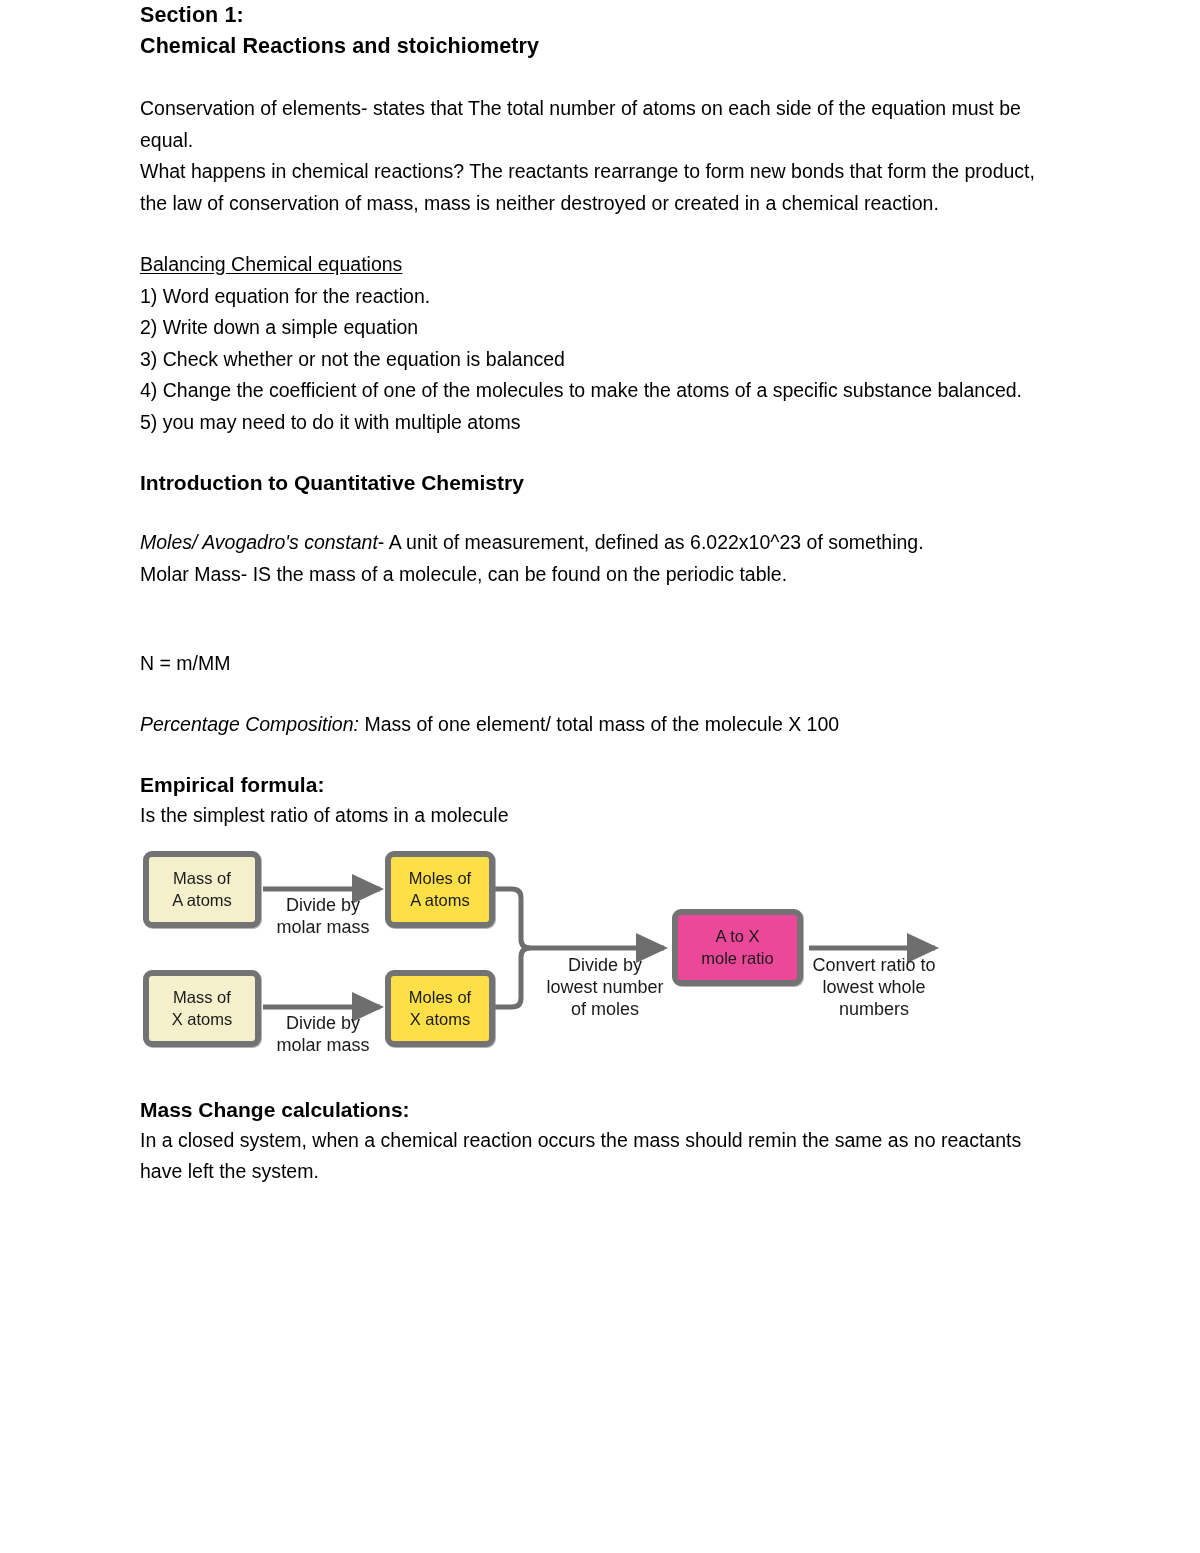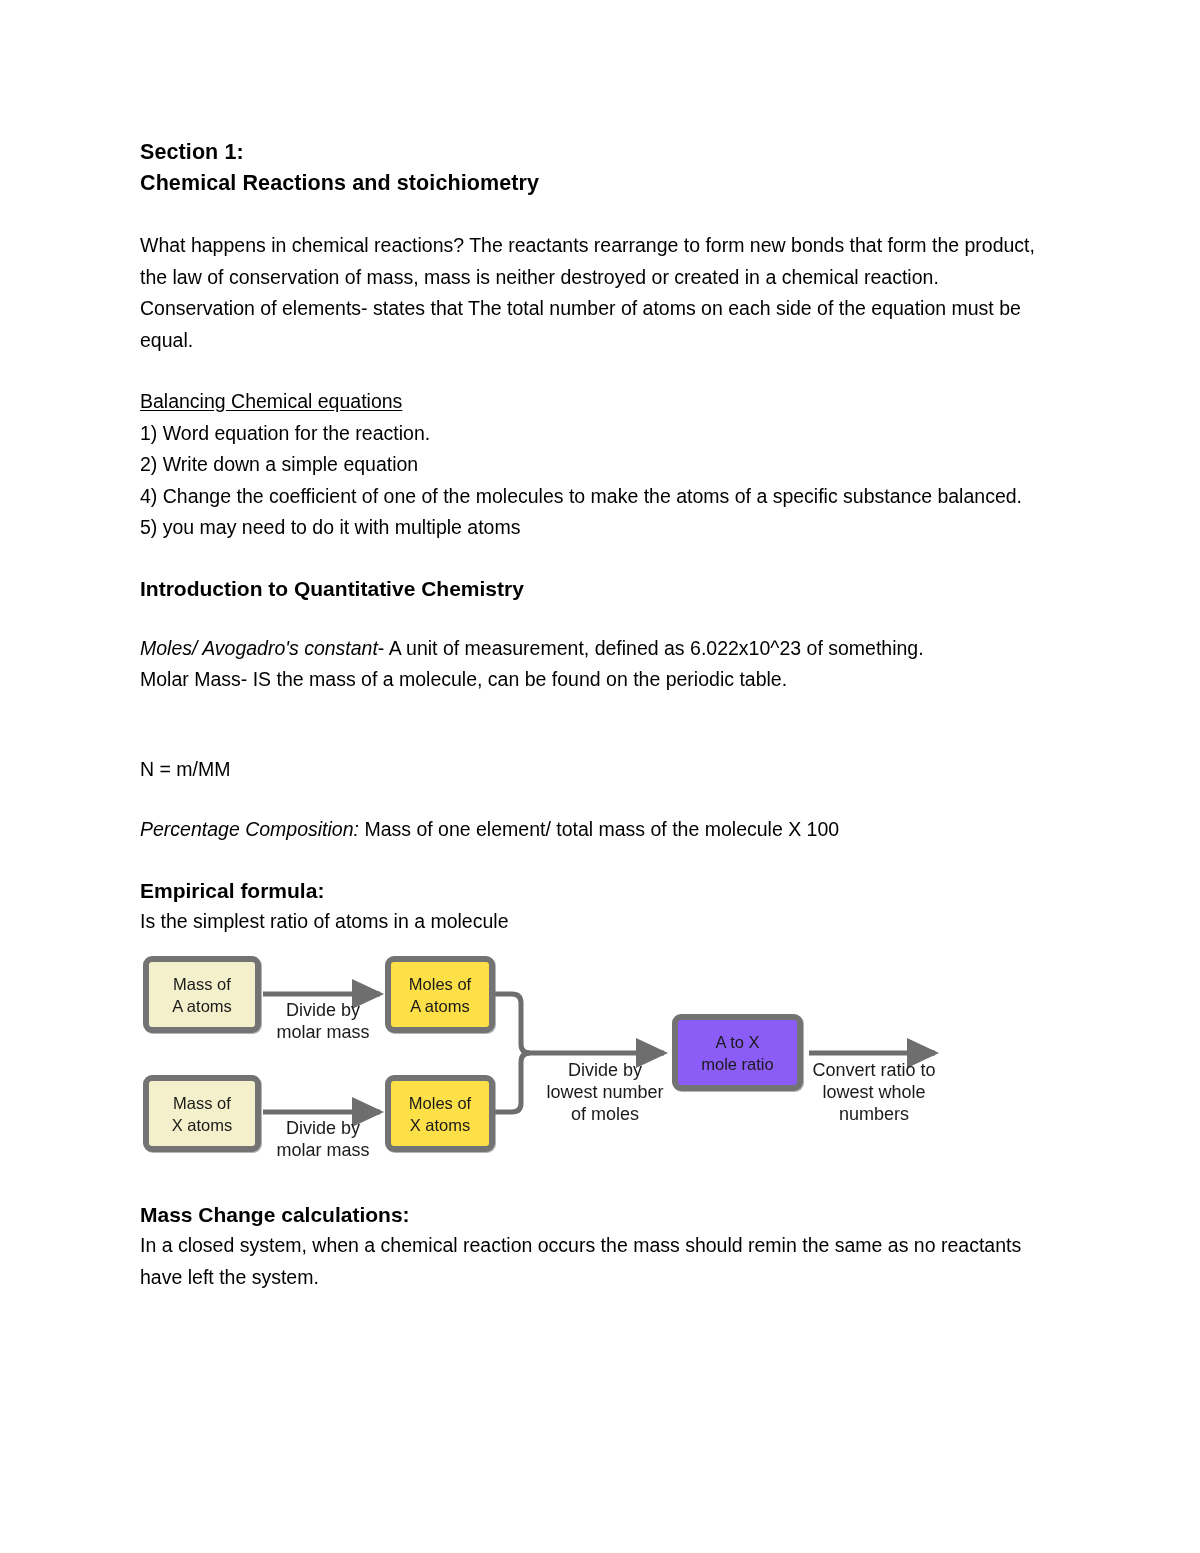--- a/index.html
+++ b/index.html
@@ -21,21 +21,20 @@
     top: 0;
     width: 912px;
   }
   .h1 {
     font-size: 21.5px;
     font-weight: bold;
     line-height: 31px;
     letter-spacing: 0.1px;
   }
   .title-block {
-    padding-top: 137px;
   }
   .body-text {
     font-size: 19.5px;
     line-height: 31.5px;
     font-weight: normal;
   }
   .gap-lg { height: 31px; }
   .gap-md { height: 30px; }
   .gap-sm { height: 29px; }
   .h2 {
@@ -67,21 +66,21 @@
     align-items: center;
     justify-content: center;
     text-align: center;
     font-size: 16.5px;
     line-height: 22px;
     color: #1a1a1a;
     box-shadow: 1px 1px 0 rgba(120,120,120,0.55);
   }
   .node.yellow { background: #f4f0cb; }
   .node.pink   { background: #fde047; }
-  .node.grey   { background: #8b5cf6; }
+  .node.grey   { background: #ec4899; }
 
   .edge-label {
     position: absolute;
     font-size: 18px;
     line-height: 22px;
     text-align: center;
     color: #1a1a1a;
   }
   .flow svg {
     position: absolute;
@@ -95,28 +94,29 @@
 
 <div class="page">
 
   <div class="title-block">
     <div class="h1">Section 1:</div>
     <div class="h1">Chemical Reactions and stoichiometry</div>
   </div>
 
   <div class="gap-lg"></div>
 
+  <div class="body-text">Conservation of elements- states that The total number of atoms on each side of the equation must be equal.</div>
   <div class="body-text">What happens in chemical reactions? The reactants rearrange to form new bonds that form the product, the law of conservation of mass, mass is neither destroyed or created in a chemical reaction.</div>
-  <div class="body-text">Conservation of elements- states that The total number of atoms on each side of the equation must be equal.</div>
 
   <div class="gap-md"></div>
 
   <div class="underline-head">Balancing Chemical equations</div>
   <div class="body-text">1) Word equation for the reaction.</div>
   <div class="body-text">2) Write down a simple equation</div>
+  <div class="body-text">3) Check whether or not the equation is balanced</div>
   <div class="body-text">4) Change the coefficient of one of the molecules to make the atoms of a specific substance balanced.</div>
   <div class="body-text">5) you may need to do it with multiple atoms</div>
 
   <div class="gap-md"></div>
 
   <div class="h2">Introduction to Quantitative Chemistry</div>
 
   <div class="gap-sm"></div>
 
   <div class="body-text"><span class="italic">Moles/ Avogadro's constant</span><span>- A unit of measurement, defined as 6.022x10^23 of something.</span></div>

